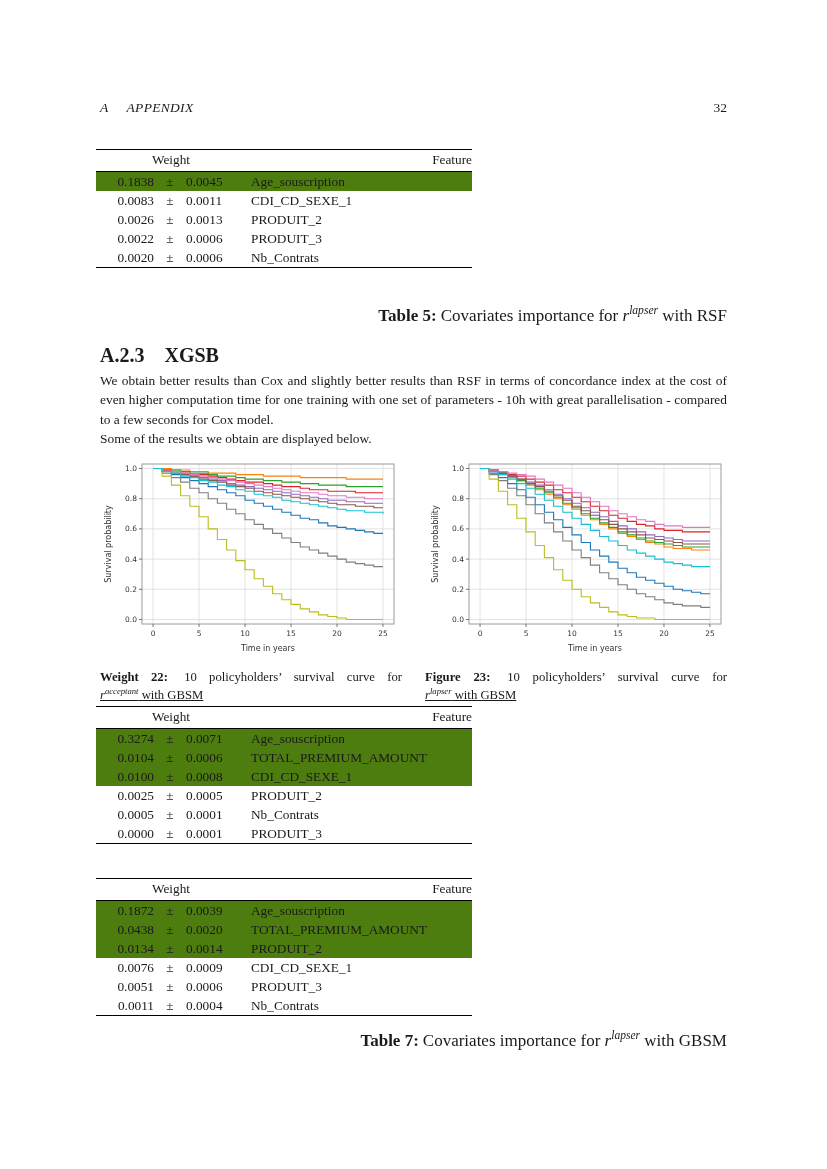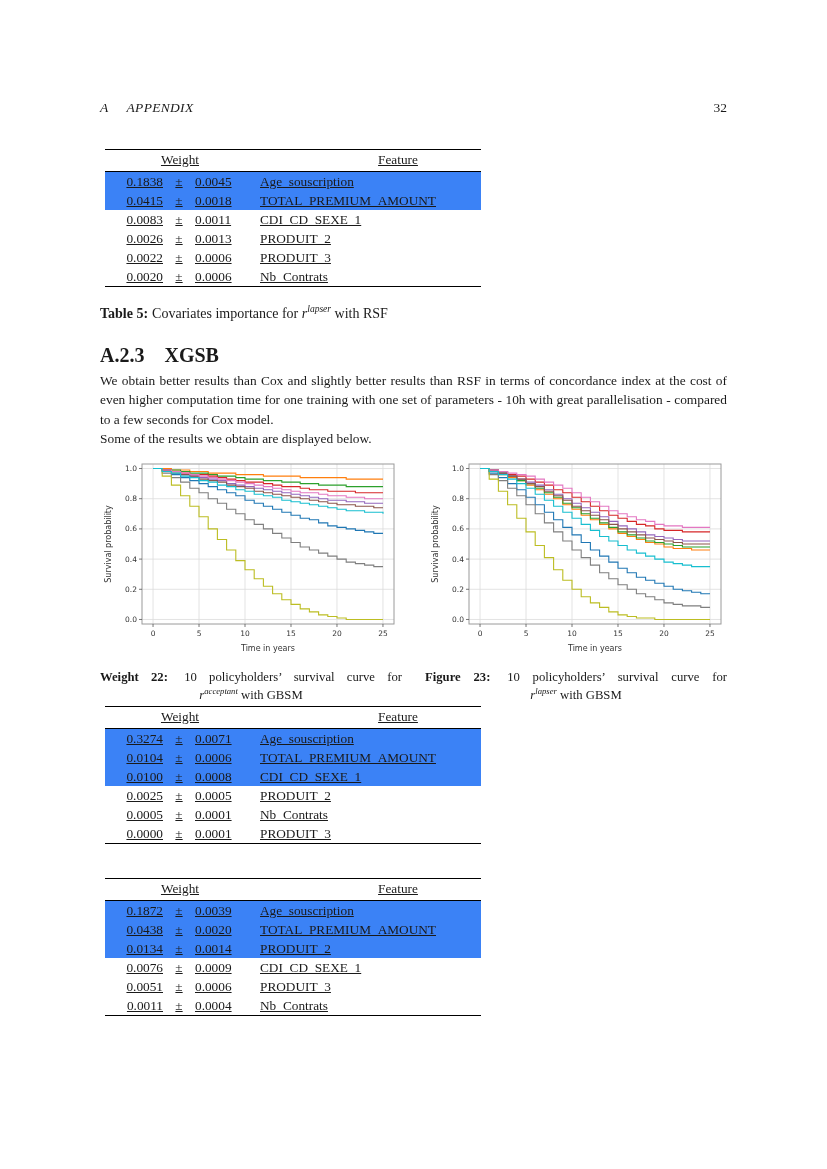--- a/index.html
+++ b/index.html
@@ -7,36 +7,36 @@
     position:relative; width:827px; height:1169px; background:#ffffff;
     font-family:"Liberation Serif", serif; color:#1a1a1a; overflow:hidden;
   }
   
   .header { position:absolute; top:100px; left:100px; width:627px;
             display:flex; justify-content:space-between; font-size:13.5px; }
   .header-left { font-style:italic; letter-spacing:0.3px; }
   .sec-letter { margin-right:18px; }
 
   
-  .dtable { position:absolute; left:105px; width:376px; font-size:13.3px;text-decoration:underline; }
+  .dtable { position:absolute; left:96px; width:376px; font-size:13.3px; }
   .dtable table { width:100%; border-collapse:collapse; }
   .dtable th { font-weight:normal; padding:2px 0 3px 0; }
-  .dtable th.thf { text-align:center; padding-left:60px; }
+  .dtable th.thf { text-align:right; padding-left:60px; }
   .dtable thead tr { border-top:1.2px solid #000; border-bottom:1.2px solid #000; }
   .dtable tbody tr:last-child { border-bottom:1.2px solid #000; }
   .dtable td { padding:1.5px 0; }
   .dtable td.w { width:58px; text-align:right; }
   .dtable td.pm { width:32px; text-align:center; }
   .dtable td.e { width:60px; text-align:left;margin-left:48px; }
   .dtable td.f { text-align:left; padding-left:5px; }
-  .dtable tr.hl td { background:#3b82f6; }
+  .dtable tr.hl td { background:#4d7c0f; }
   .t5 { top:149px; } .t6 { top:706px; } .t7 { top:878px; }
 
   
-  .tcaption { position:absolute; left:100px; width:627px; text-align:left; font-size:14px; }
+  .tcaption { position:absolute; left:100px; width:627px; text-align:right; font-size:17px; }
   .c5 { top:306px; } .c6 { top:861px; } .c7 { top:1031px; }
   .cap-label { font-weight:bold; margin-right:4px; }
   sup { font-size:68%; line-height:0; }
   .rv { font-style:italic; }
 
   
   .section-h { position:absolute; left:100px; top:344px; font-weight:bold; font-size:20px; }
   .sec-num { margin-right:20px; }
 
   
@@ -45,21 +45,21 @@
   .bodytext p { margin:0; }
 
   
   .figures { position:absolute; left:100px; top:458px; width:627px;
              display:flex; justify-content:space-between; }
   .chart-box { width:300px; height:200px; }
   .figcaps { position:absolute; left:100px; top:668px; width:627px;
              display:flex; justify-content:space-between; }
   .figcap { width:302px; font-size:12.7px; line-height:1.45; }
   .figcap .l1 { text-align:justify; text-align-last:justify; }
-  .figcap .l2 { text-align:center; }
+  .figcap .l2 { text-align:left;text-decoration:underline; }
 </style>
 </head>
 <body>
 
 <div class="page">
 
   <div class="header">
     <div class="header-left">
       <span class="sec-letter">A</span><span>APPENDIX</span>
     </div>
@@ -73,26 +73,20 @@
           <th colspan="3" class="thw">Weight</th>
           <th class="thf">Feature</th>
         </tr>
       </thead>
       <tbody>
         <tr class="hl">
           <td class="w">0.1838</td>
             <td class="pm">±</td>
             <td class="e">0.0045</td>
             <td class="f">Age_souscription</td>
-        </tr>
-        <tr class="hl">
-          <td class="w">0.0415</td>
-            <td class="pm">±</td>
-            <td class="e">0.0018</td>
-            <td class="f">TOTAL_PREMIUM_AMOUNT</td>
         </tr>
         <tr>
           <td class="w">0.0083</td>
             <td class="pm">±</td>
             <td class="e">0.0011</td>
             <td class="f">CDI_CD_SEXE_1</td>
         </tr>
         <tr>
           <td class="w">0.0026</td>
             <td class="pm">±</td>
@@ -335,14 +329,17 @@
         </tr>
         <tr>
           <td class="w">0.0011</td>
             <td class="pm">±</td>
             <td class="e">0.0004</td>
             <td class="f">Nb_Contrats</td>
         </tr>
       </tbody>
     </table>
   </div>
+  <div class="tcaption c7">
+    <span class="cap-label">Table 7:</span><span>Covariates importance for </span><span class="rv">r</span><sup><span class="rv">lapser</span></sup><span> with GBSM</span>
+  </div>
 
 </div>
 
 </body></html>

